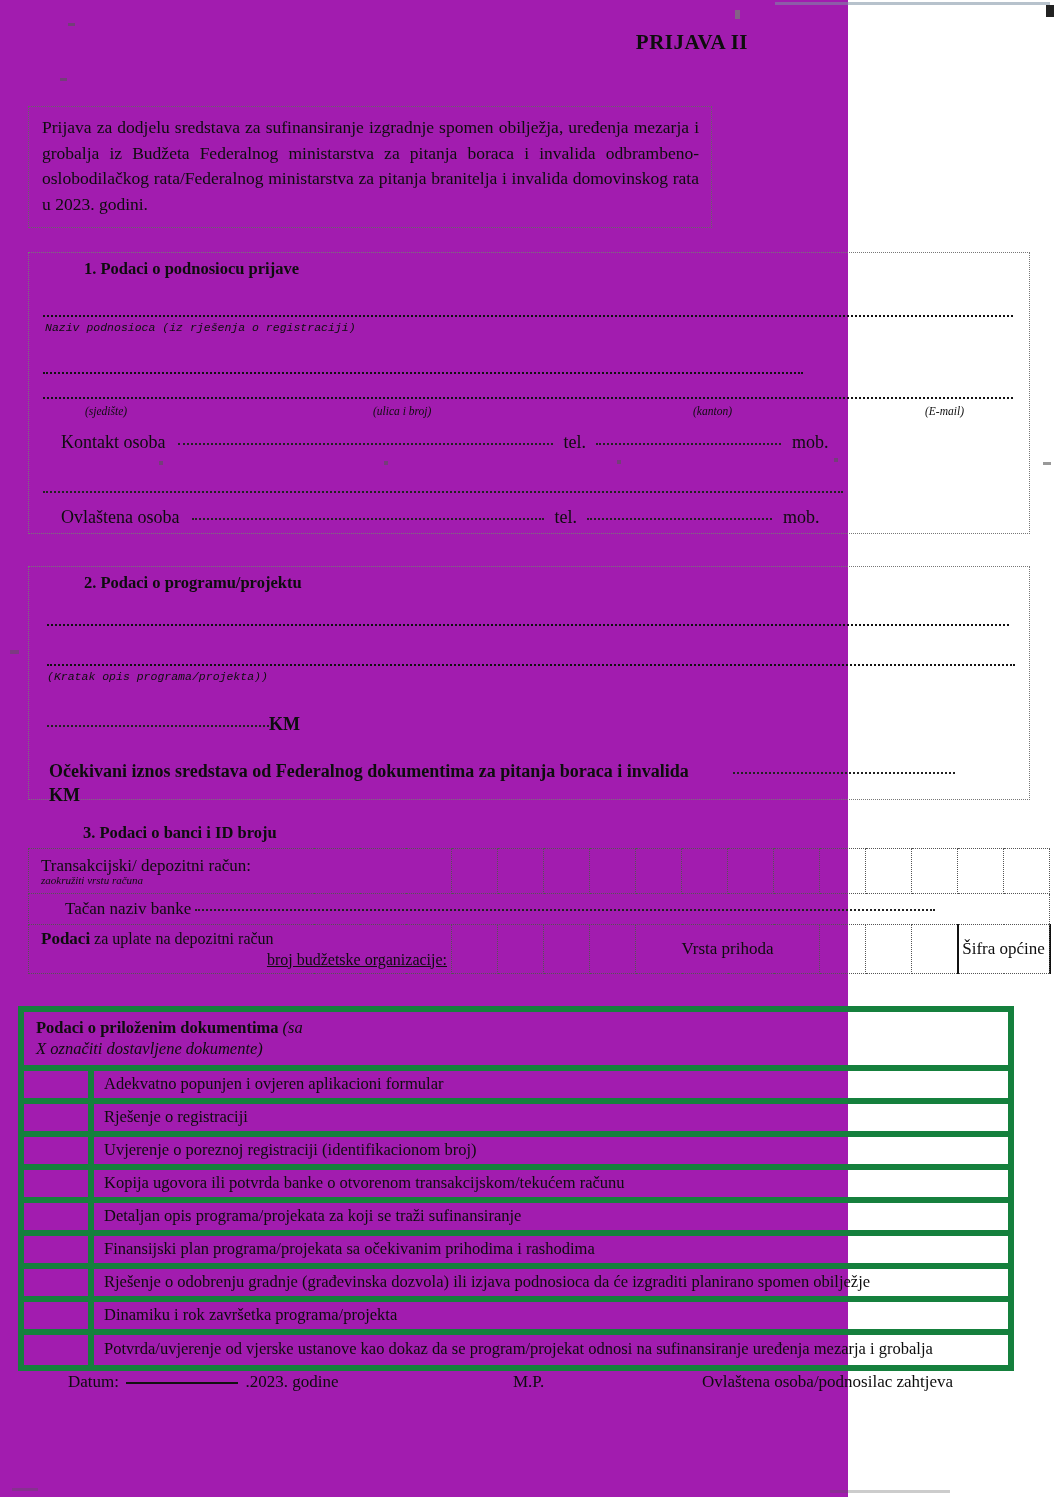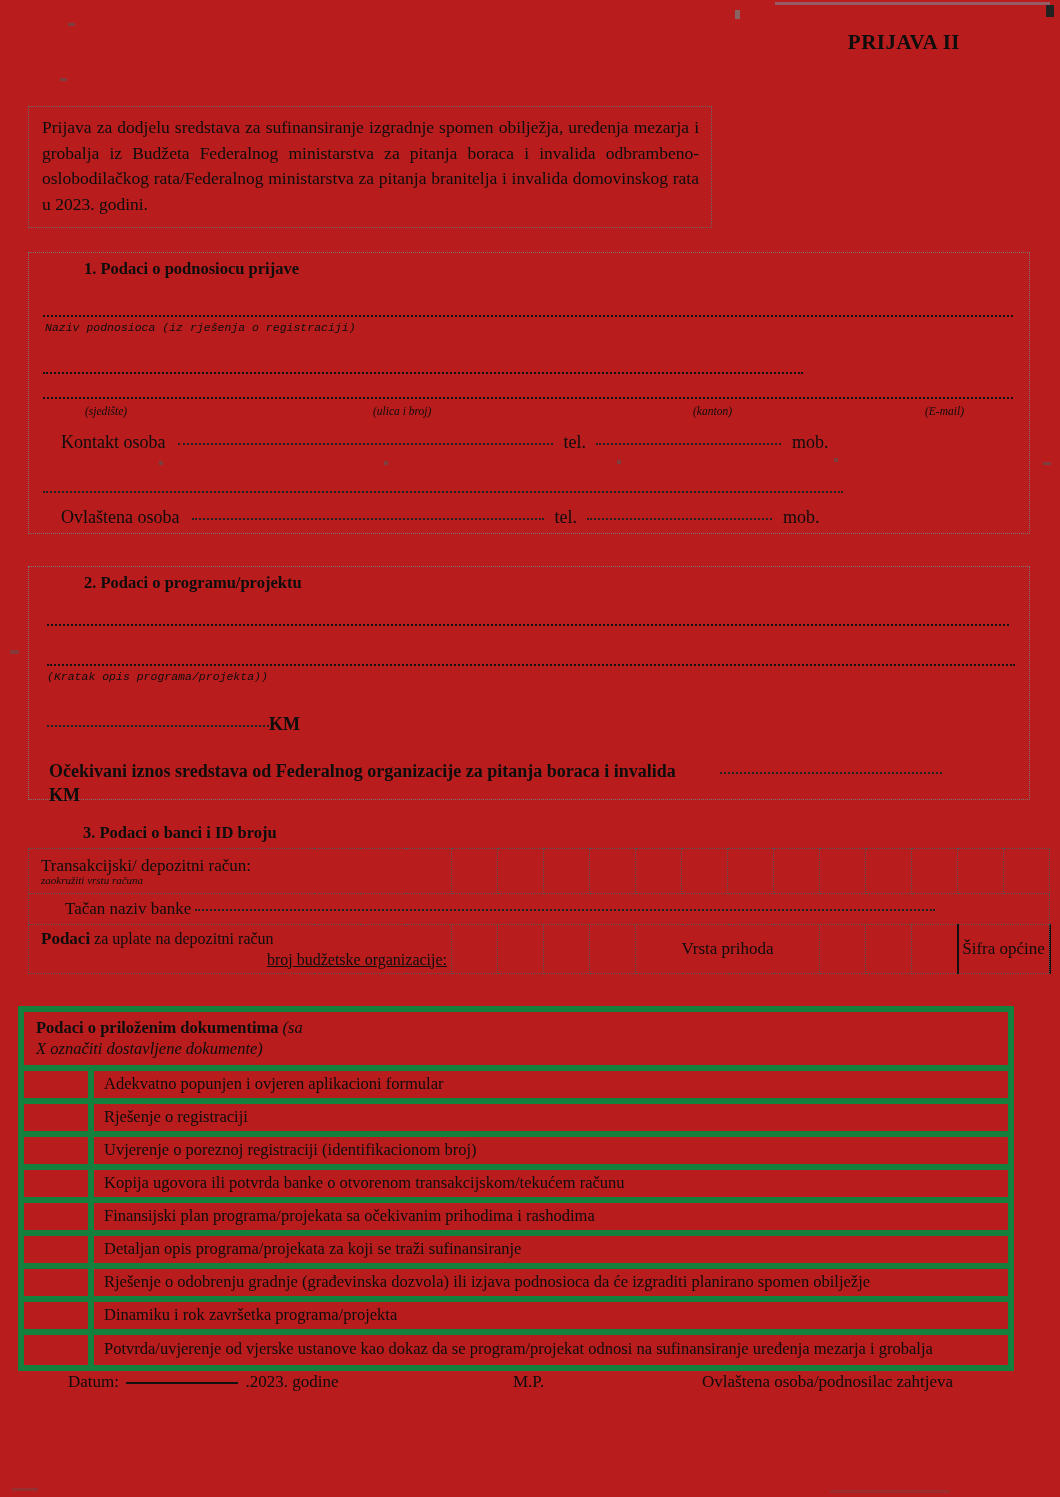--- a/index.html
+++ b/index.html
@@ -11,23 +11,23 @@
     width: 1060px;
     height: 1497px;
     position: relative;
     font-family: "Liberation Serif", "DejaVu Serif", serif;
     color: #0d0d0d;
     overflow: hidden;
   }
 
   .page {
     position: relative;
-    width: 1060px;
+    width: 848px;
     height: 1497px;
-    background: #b91c1c;
+    background: #a21caf;
   }
 
   
   .doc-header {
     position: absolute;
     top: 30px;
     right: 100px;
     font-weight: bold;
     font-size: 21px;
     letter-spacing: .5px;
@@ -271,21 +271,21 @@
 
     <div class="dline" style="position:absolute;top:57px;left:18px;width:962px;"></div>
     <div class="dline" style="position:absolute;top:97px;left:18px;width:968px;"></div>
     <div class="small-it" style="position:absolute;top:103px;left:18px;">(Kratak opis programa/projekta))</div>
 
     <div style="position:absolute;top:147px;left:18px;font-size:18px;font-weight:bold;white-space:nowrap;">
       <span class="dots-inline" style="width:222px;"></span><span>KM</span>
     </div>
 
     <div style="position:absolute;top:194px;left:20px;font-size:18px;font-weight:bold;white-space:nowrap;">
-      <span>Očekivani iznos sredstava od Federalnog organizacije za pitanja boraca i invalida</span>
+      <span>Očekivani iznos sredstava od Federalnog dokumentima za pitanja boraca i invalida</span>
       <span class="dots-inline" style="width:222px;margin-left:40px;"></span>
     </div>
     <div style="position:absolute;top:218px;left:20px;font-size:18px;font-weight:bold;">KM</div>
   </div>
 
   <div class="sec-title plain" style="top:823px;left:28px;">3. Podaci o banci i ID broju</div>
 
   <table class="bank-table" style="top:848px;">
     <colgroup>
       <col style="width:285px">
@@ -376,25 +376,25 @@
     <tr>
       <td></td>
       <td class="doc-text">Uvjerenje o poreznoj registraciji (identifikacionom broj)</td>
     </tr>
     <tr>
       <td></td>
       <td class="doc-text">Kopija ugovora ili potvrda banke o otvorenom transakcijskom/tekućem računu</td>
     </tr>
     <tr>
       <td></td>
+      <td class="doc-text">Detaljan opis programa/projekata za koji se traži sufinansiranje</td>
+    </tr>
+    <tr>
+      <td></td>
       <td class="doc-text">Finansijski plan programa/projekata sa očekivanim prihodima i rashodima</td>
-    </tr>
-    <tr>
-      <td></td>
-      <td class="doc-text">Detaljan opis programa/projekata za koji se traži sufinansiranje</td>
     </tr>
     <tr>
       <td></td>
       <td class="doc-text">Rješenje o odobrenju gradnje (građevinska dozvola) ili izjava podnosioca da će izgraditi planirano spomen obilježje</td>
     </tr>
     <tr>
       <td></td>
       <td class="doc-text">Dinamiku i rok završetka programa/projekta</td>
     </tr>
     <tr>

